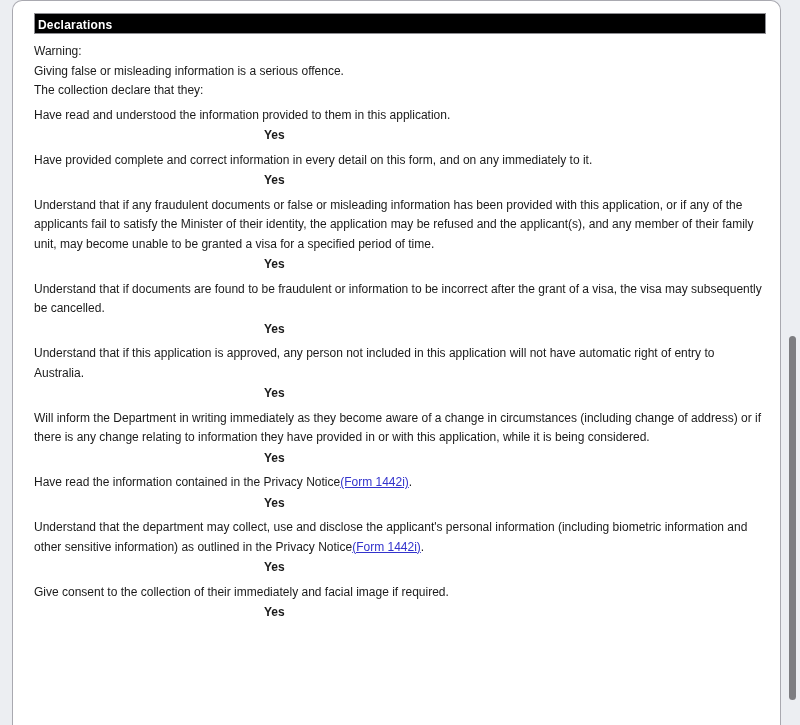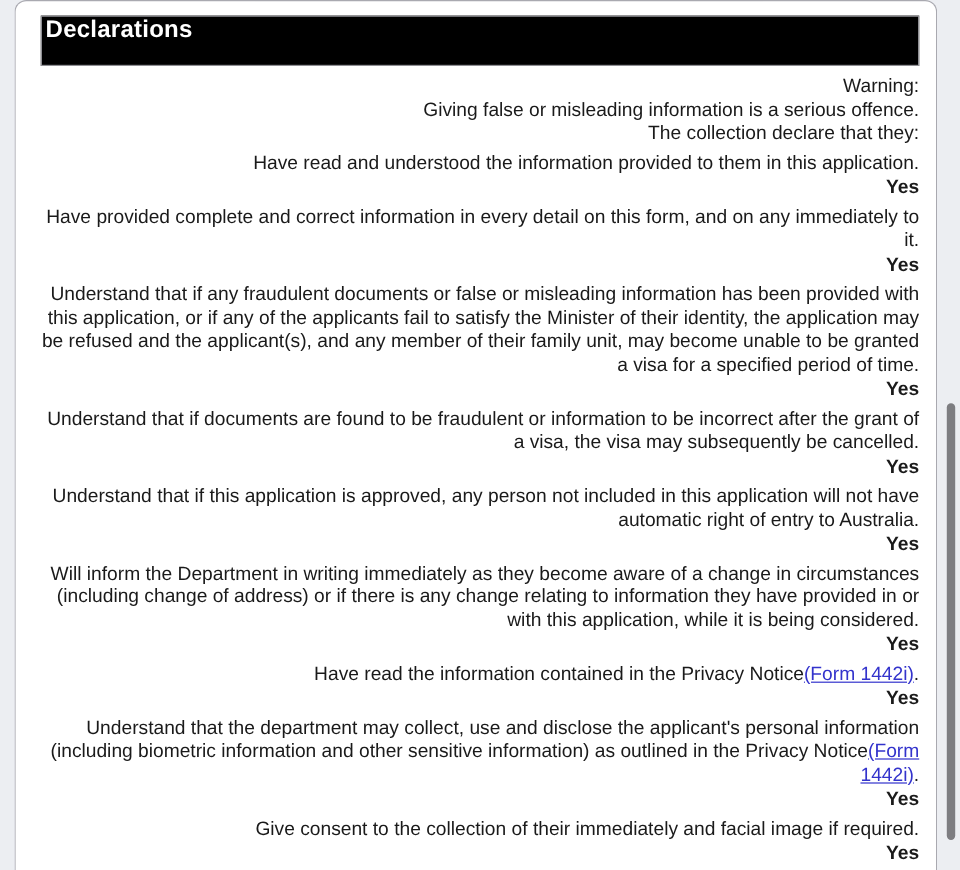--- a/index.html
+++ b/index.html
@@ -18,33 +18,32 @@
     border: 1px solid #a9a9b0;
     border-bottom: none;
     border-radius: 10px 10px 0 0;
   }
   .content {
     padding: 12px 14px 0 21px;
   }
   .section-header {
     background: var(--header-bg, #000000);
     border: 1px solid #8e8e93;
-    height: 42px;
+    height: 21px;
     line-height: 23px;
     padding-left: 3px;
     color: var(--header-text, #ffffff);
-    font-size: 20px;
+    font-size: 12px;
     font-weight: 700;
     letter-spacing: 0.2px;
   }
   .intro { margin-top: 8px; }
   .intro-line, .decl-text, .decl-answer {
-    font-size: 16px;
+    font-size: 12px;
     line-height: 19.5px;
-    text-align: right;
   }
   .decl-item { margin-top: 5px; }
   .decl-answer {
     font-weight: 700;
     margin-left: 230px;
     margin-top: 1px;
   }
   .form-link {
     color: var(--link, #3333cc);
     text-decoration: underline;

